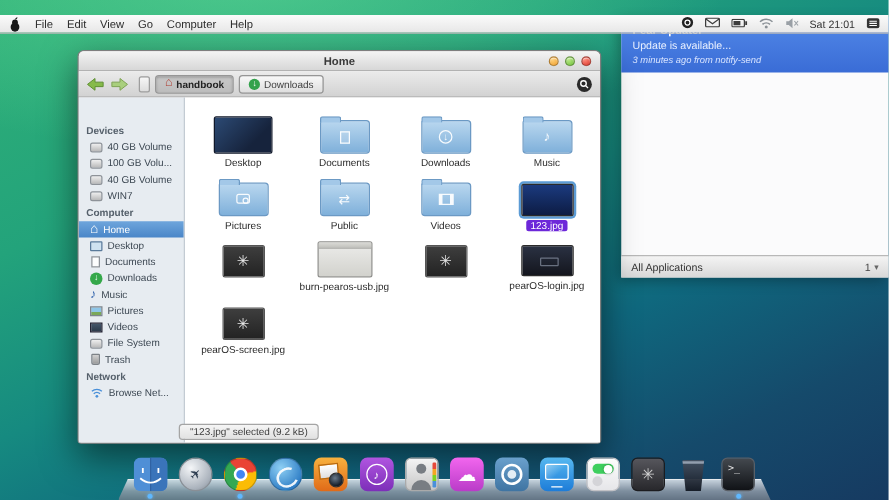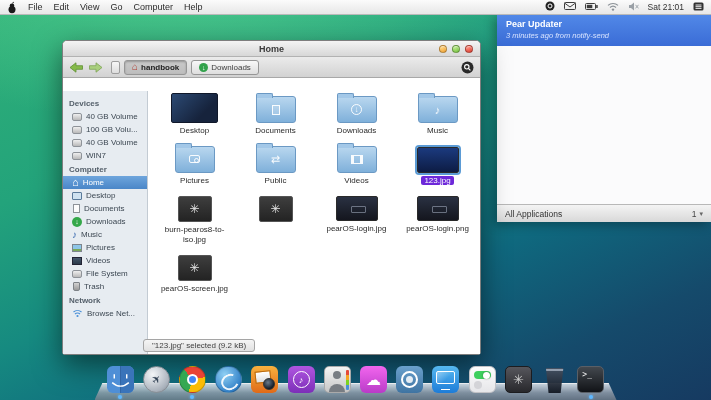--- a/index.html
+++ b/index.html
@@ -6,21 +6,21 @@
   html,body { width:711px; height:400px; }
   body { font-family:"Liberation Sans", sans-serif; overflow:hidden; }
 
   .desktop { position:relative; width:711px; height:400px; overflow:hidden;
     background:
       radial-gradient(ellipse 90% 60% at 28% -5%, rgba(110,230,160,.5), transparent 60%),
       linear-gradient(155deg,#2fb077 0%,#23a37b 28%,#168a80 48%,#0f687e 66%,#154a6b 84%,#163a61 100%);
   }
 
   
-  .menubar { position:absolute; top:0; left:0; right:0; height:15px;
+  .menubar { position:absolute; top:12px; left:0; right:0; height:15px;
     background:linear-gradient(#fbfbfb,#e7e7e7); border-bottom:1px solid #b9b9b9;
     display:flex; align-items:center; padding:0 7px; font-size:9px; color:#2c2c2c; z-index:50; }
   .menu-item { margin-right:11px; cursor:default; }
   .logo { margin-right:11px; display:flex; align-items:center; }
   .menu-right { margin-left:auto; display:flex; align-items:center; gap:9px; }
   .clock { font-size:8.5px; color:#333; }
 
   
   .window { position:absolute; left:62px; top:40px; width:419px; height:315px;
     background:#fff; border:1px solid #7e7e7e; border-radius:5px 5px 3px 3px;
@@ -48,21 +48,21 @@
     box-shadow:inset 0 1px 2px rgba(0,0,0,.25); }
   .tab .home-glyph { color:#b03a2e; font-size:10px; line-height:8px; font-weight:bold; }
   .dl-circle { width:9px; height:9px; background:#33a24c; border-radius:50%;
     color:#fff; font-size:7px; line-height:9px; text-align:center; display:inline-block; }
   .search-btn { margin-left:auto; display:flex; cursor:pointer; }
 
   .window-body { display:flex; height:276px; }
 
   
   .sidebar { width:85px; background:#e7ecf1; border-right:1px solid #c3cbd3;
-    padding-top:5px; font-size:8px; color:#3c4752; flex:none; overflow:hidden;margin-top:13px; }
+    padding-top:19px; font-size:8px; color:#3c4752; flex:none; overflow:hidden; }
   .sb-header { font-weight:bold; color:#55606b; padding:3px 6px 2px; }
   .sb-item { display:flex; align-items:center; gap:4px; padding:2px 4px 2px 9px; cursor:pointer; height:13px; }
   .sb-item.selected { background:linear-gradient(#6ea5dc,#4a86c8); color:#fff; }
   .si { flex:none; display:inline-block; }
   .si-disk { width:10px; height:8px; background:linear-gradient(#efefef,#b9b9b9);
     border:1px solid #8e9399; border-radius:2px; }
   .si-desktop { width:10px; height:8px; border:1.5px solid #5a7a9a; border-radius:1px; background:#cfe2f0; }
   .si-doc { width:7px; height:9px; background:#fdfdfd; border:1px solid #8e9399; margin-left:1px; }
   .si-glyph-dl { width:10px; height:10px; background:#35a84a; border-radius:50%;
     color:#fff; font-size:7px; line-height:10px; text-align:center; }
@@ -430,52 +430,52 @@
           </div>
 
           <div class="cell selected">
             <div class="thumb thumb-dark"></div>
             <div class="file-label">123.jpg</div>
           </div>
           <div class="cell">
             <div class="thumb thumb-gear">
                 <span>✳</span>
               </div>
-            <div class="file-label">burn-pearos8-to-iso.jpg</div>
+          </div>
+          <div class="cell">
+            <div class="thumb thumb-light"></div>
+            <div class="file-label">burn-pearos-usb.jpg</div>
           </div>
           <div class="cell">
             <div class="thumb thumb-gear">
                 <span>✳</span>
               </div>
           </div>
 
           <div class="cell">
             <div class="thumb thumb-login"></div>
             <div class="file-label">pearOS-login.jpg</div>
-          </div>
-          <div class="cell">
-            <div class="thumb thumb-login"></div>
-            <div class="file-label">pearOS-login.png</div>
           </div>
           <div class="cell">
             <div class="thumb thumb-gear">
                 <span>✳</span>
               </div>
             <div class="file-label">pearOS-screen.jpg</div>
           </div>
         </div>
       </div>
     </div>
 
     <div class="status-pill">"123.jpg" selected (9.2 kB)</div>
   </div>
 
   <div class="panel">
     <div class="notif">
       <div class="notif-title">Pear Updater</div>
+      <div class="notif-body">Update is available...</div>
       <div class="notif-meta"><span>3 minutes ago from </span><b>notify-send</b></div>
     </div>
     <div class="panel-spacer"></div>
     <div class="panel-footer">
       <span>All Applications</span>
       <span class="footer-count">
         <span>1</span>
         <span class="caret">▾</span>
       </span>
     </div>

